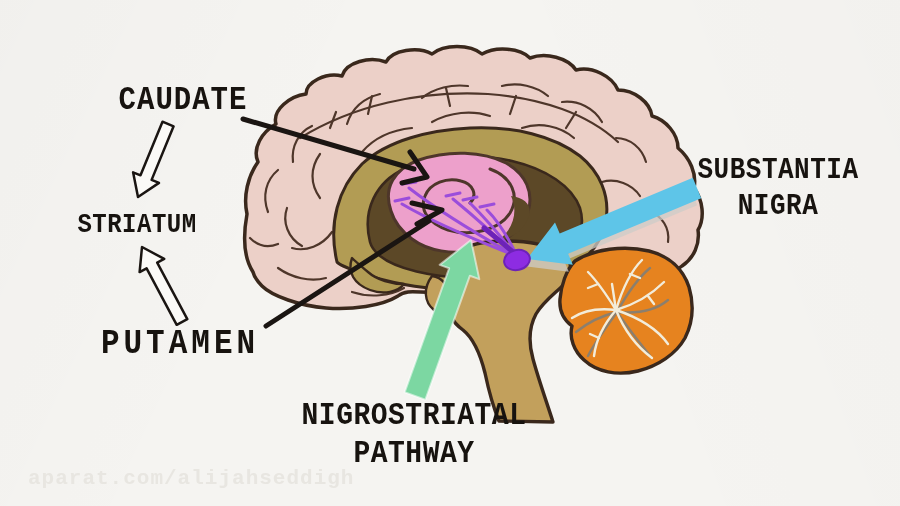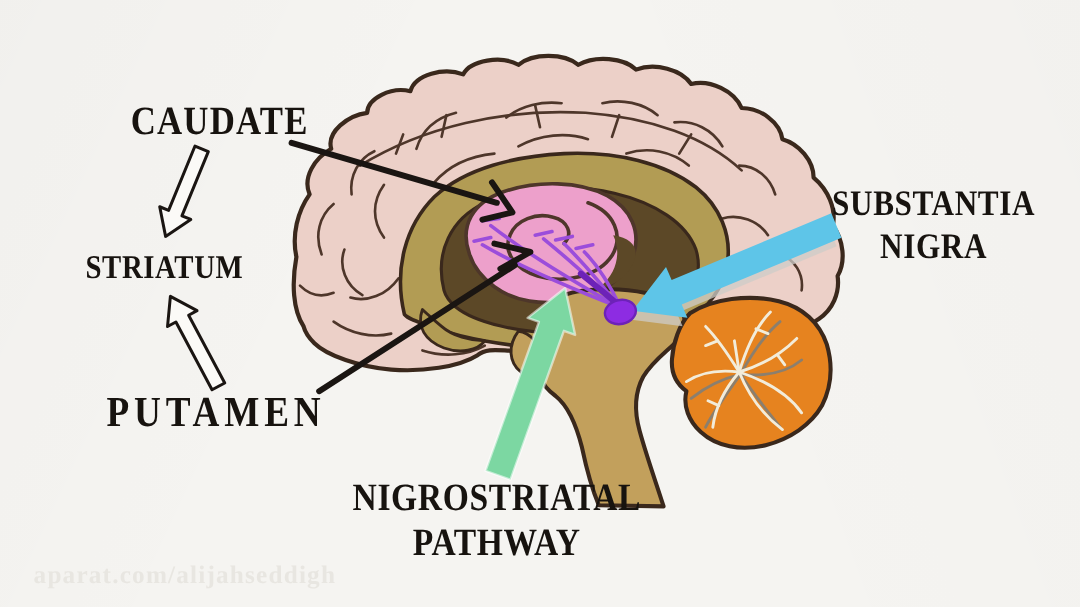--- a/index.html
+++ b/index.html
@@ -1,21 +1,21 @@
 <!DOCTYPE html>
 <html><head>
 <meta charset="utf-8">
 <style>
   html,body{margin:0;padding:0;background:#e9e8e5;}
   .stage{
     position:relative;width:900px;height:506px;overflow:hidden;
     background:#f5f4f1;
     background-image:linear-gradient(115deg, rgba(0,0,0,0.015) 0%, rgba(0,0,0,0) 35%),
                      linear-gradient(250deg, rgba(0,0,0,0.012) 0%, rgba(0,0,0,0) 40%);
-    font-family:Liberation Serif, serif;
+    font-family:Liberation Mono, monospace;
   }
   .stage svg{position:absolute;left:0;top:0;}
   .label{
     position:absolute;
     color:#17130f;
     font-weight:700;
     line-height:1.05;
     white-space:nowrap;
     transform:translateX(-50%) scaleY(1.15);
     transform-origin:center top;

